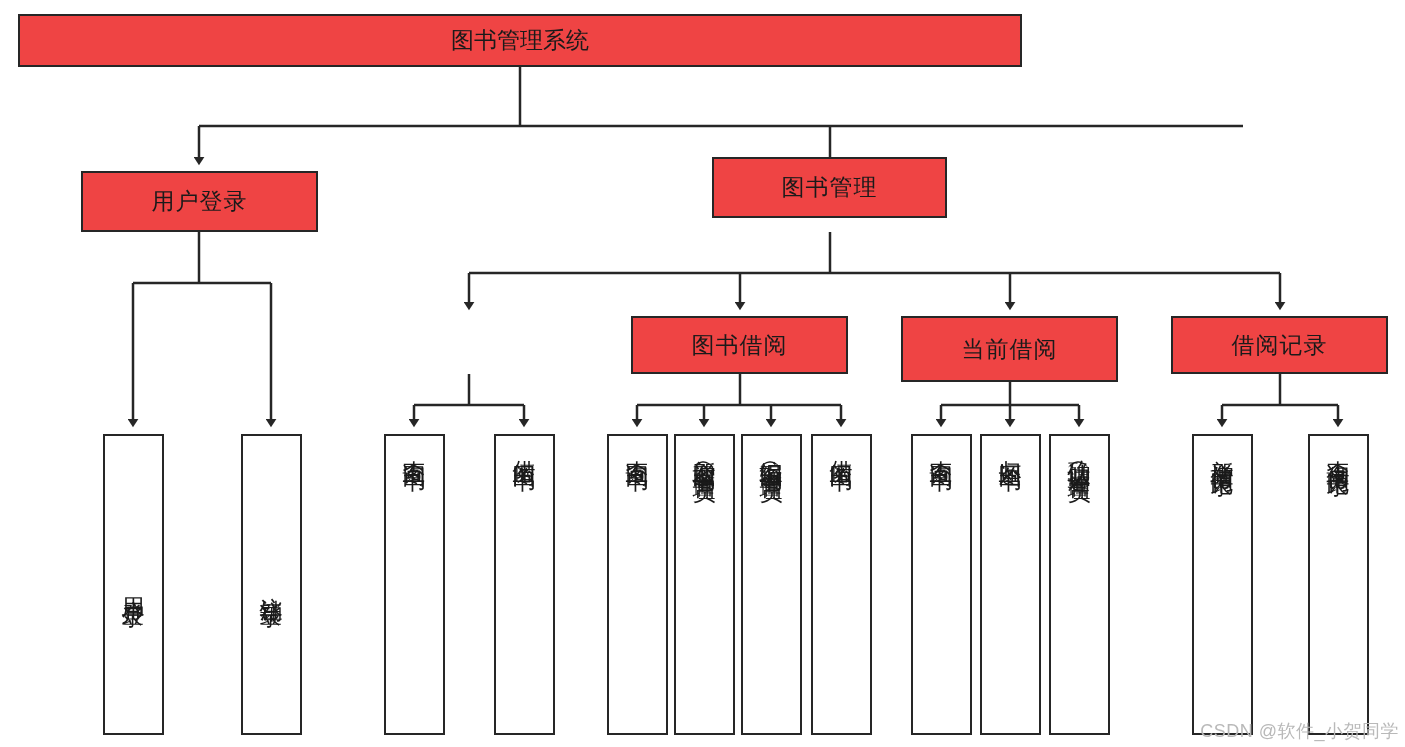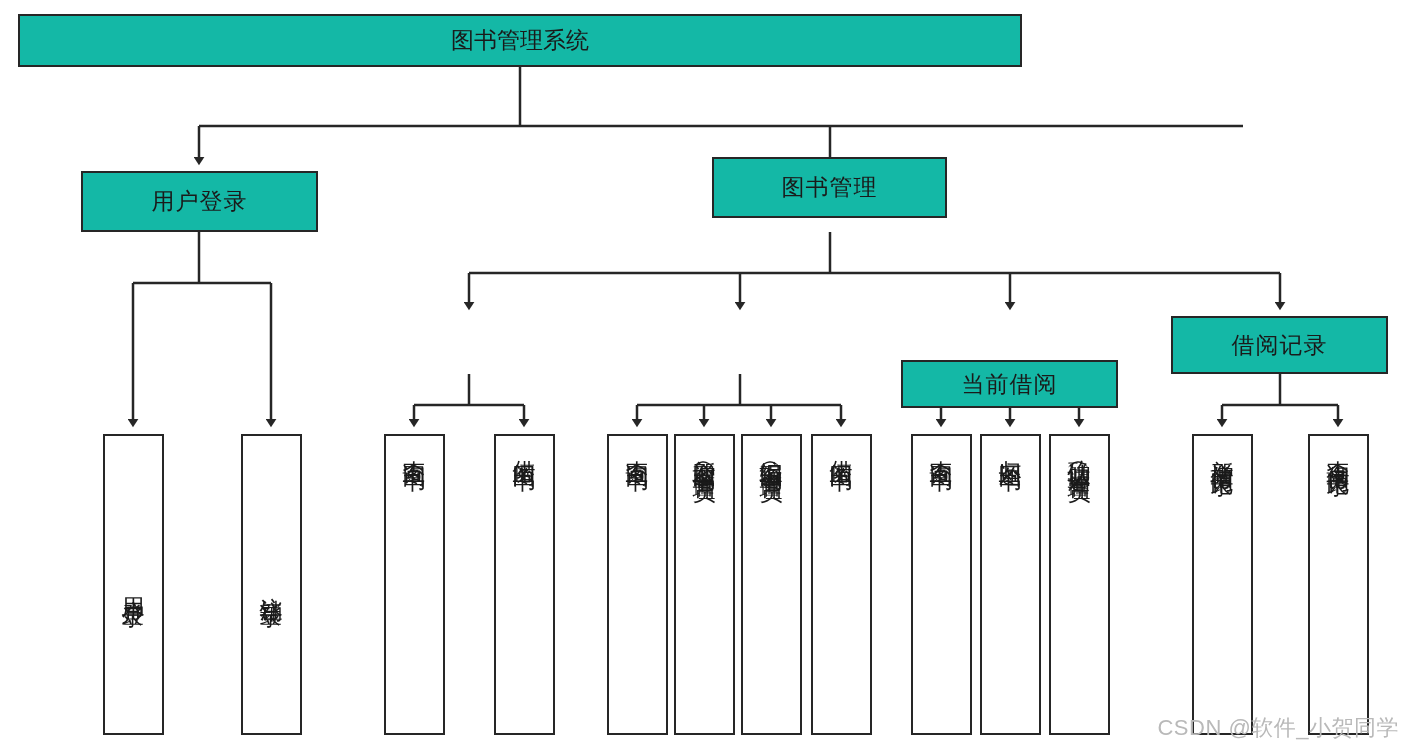--- a/index.html
+++ b/index.html
@@ -1,29 +1,29 @@
 <!DOCTYPE html>
 <html><head>
 <meta charset="utf-8">
 <style>
   html,body{margin:0;padding:0;background:#ffffff;}
   body{font-family:"Liberation Sans","DejaVu Sans",sans-serif;}
   #stage{position:relative;width:1405px;height:747px;background:#ffffff;overflow:hidden;}
   svg.wires{position:absolute;left:0;top:0;width:1405px;height:747px;pointer-events:none;}
-  .node{position:absolute;box-sizing:border-box;border:2.5px solid #262626;background:#14b8a6;
+  .node{position:absolute;box-sizing:border-box;border:2.5px solid #262626;background:#ef4444;
         display:flex;align-items:center;justify-content:center;color:#1a1a1a;}
   .node.h{font-size:23px;letter-spacing:1px;}
   .node.root{font-size:23px;}
   .leaf{position:absolute;box-sizing:border-box;border:2.5px solid #262626;background:#ffffff;
         display:flex;align-items:center;justify-content:center;}
   .vtext{writing-mode:vertical-rl;text-orientation:upright;font-size:23px;
          line-height:1.22;letter-spacing:3px;color:#1a1a1a;white-space:nowrap;}
   .leaf.topalign{align-items:flex-start;}
   .leaf.topalign .vtext{margin-top:6px;}
-  .watermark{position:absolute;right:6px;bottom:4px;font-size:22px;color:#b9b9b9;
+  .watermark{position:absolute;right:6px;bottom:4px;font-size:18px;color:#b9b9b9;
              letter-spacing:.5px;white-space:nowrap;}
 </style>
 </head>
 <body>
 
 <div id="stage">
 
   <svg class="wires" viewBox="0 0 1405 747">
     <defs>
       <marker id="ar" markerWidth="11" markerHeight="11" refX="3.2" refY="5.5" orient="auto" markerUnits="userSpaceOnUse">
@@ -78,21 +78,24 @@
     <span>图书管理系统</span>
   </div>
 
   <div class="node h" style="left:81px;top:171px;width:237px;height:61px;">
     <span>用户登录</span>
   </div>
   <div class="node h" style="left:712px;top:157px;width:235px;height:61px;">
     <span>图书管理</span>
   </div>
 
-  <div class="node h" style="left:901px;top:316px;width:217px;height:48px;margin-top:44px;">
+  <div class="node h" style="left:631px;top:316px;width:217px;height:58px;">
+    <span>图书借阅</span>
+  </div>
+  <div class="node h" style="left:901px;top:316px;width:217px;height:66px;">
     <span>当前借阅</span>
   </div>
   <div class="node h" style="left:1171px;top:316px;width:217px;height:58px;">
     <span>借阅记录</span>
   </div>
 
   <div class="leaf" style="left:103px;top:434px;width:61px;height:301px;">
     <span class="vtext">用户登录</span>
   </div>
   <div class="leaf" style="left:241px;top:434px;width:61px;height:301px;">

